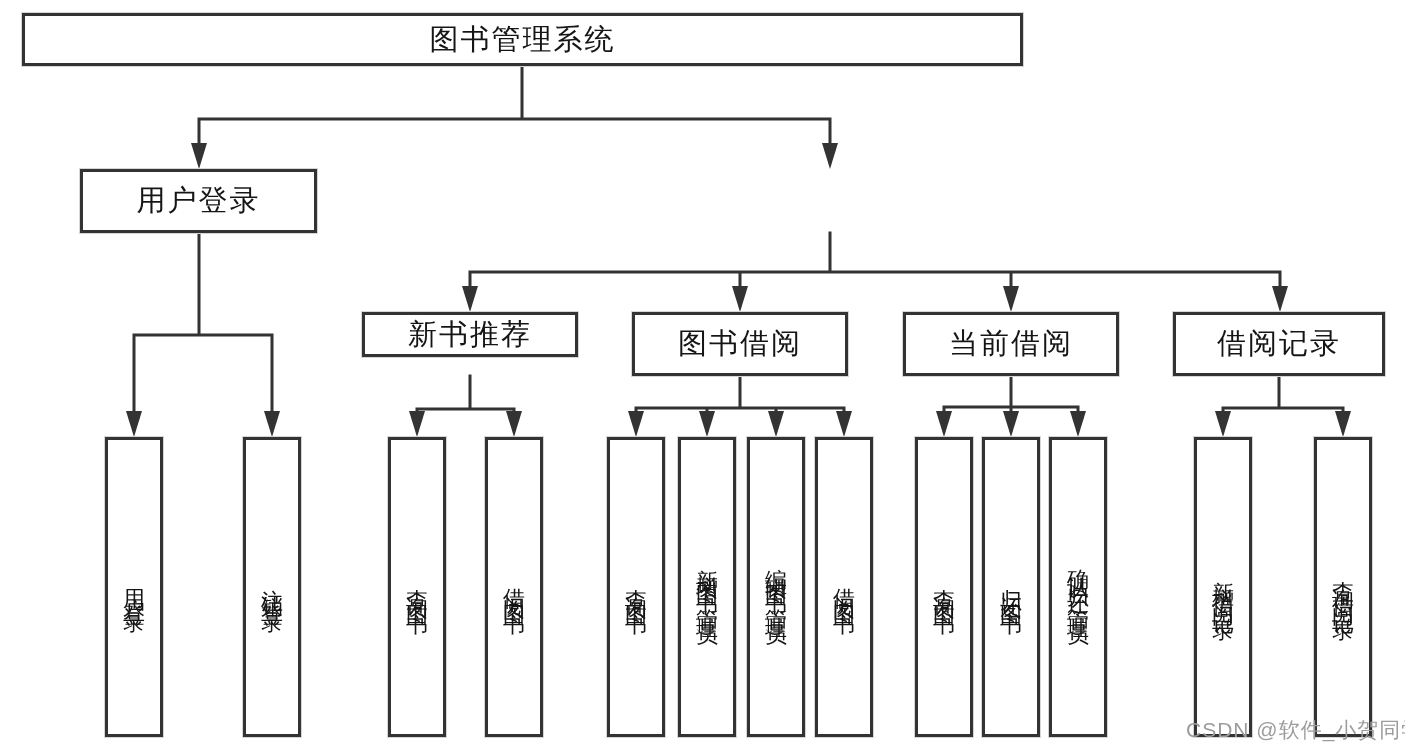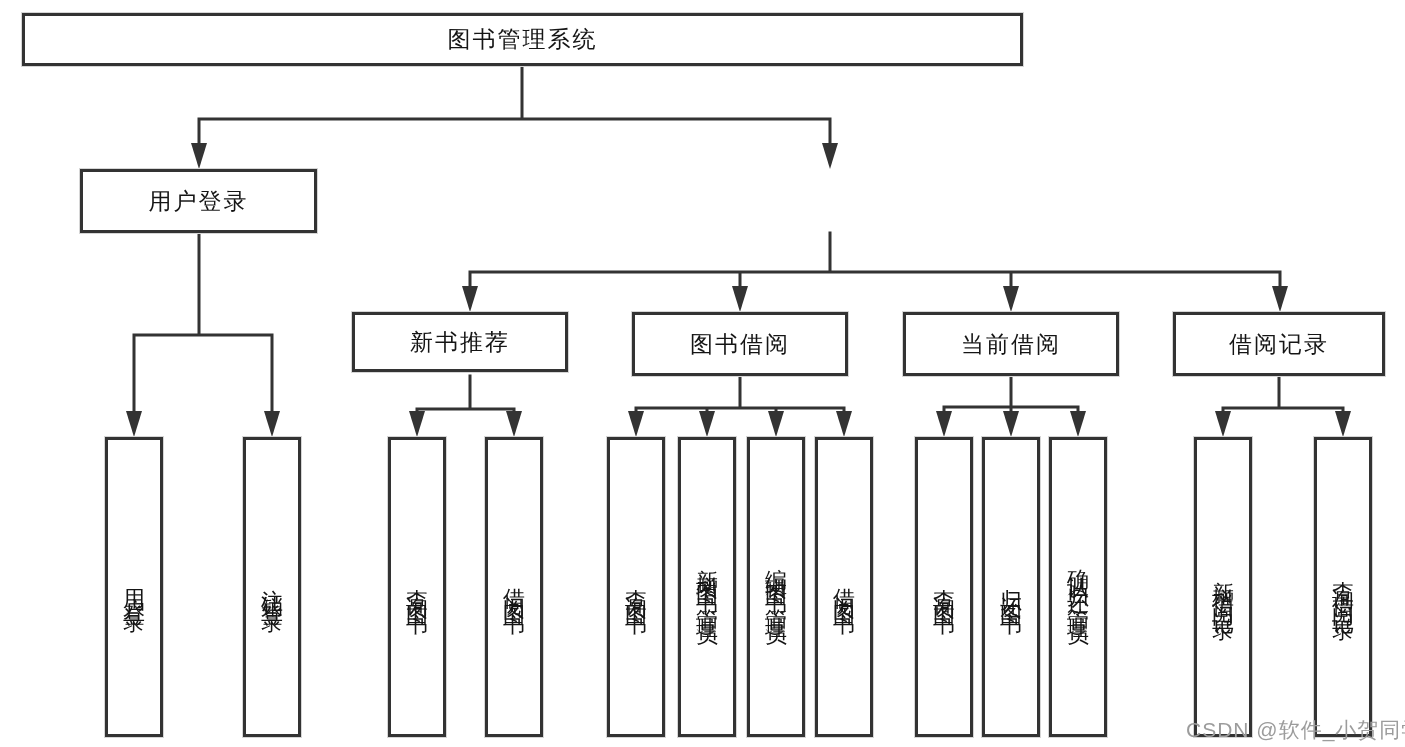--- a/index.html
+++ b/index.html
@@ -8,21 +8,21 @@
     position:relative;width:1405px;height:747px;background:#ffffff;overflow:hidden;
     font-family:"Liberation Sans","DejaVu Sans",sans-serif;
   }
   .edges{position:absolute;left:0;top:0;width:1405px;height:747px;}
   .box{
     position:absolute;box-sizing:border-box;
     border:3px solid #333333;background:#ffffff;color:#151515;
     display:flex;align-items:center;justify-content:center;
     box-shadow:0 0 0 1px #d6d6d6;
   }
-  .node{font-size:23px;letter-spacing:2px;white-space:nowrap;}
+  .node{font-size:29px;letter-spacing:2px;white-space:nowrap;}
   .leaf{
     writing-mode:vertical-rl;text-orientation:mixed;
     font-size:22px;letter-spacing:8px;line-height:1.1;
   }
   .watermark{
     position:absolute;left:1186px;top:716px;z-index:5;
     font-size:21px;letter-spacing:1px;color:#9c9c9c;white-space:nowrap;
   }
 </style>
 </head>
@@ -60,21 +60,21 @@
       <polygon points="1070,411 1086,411 1078,437"></polygon>
       <polygon points="1215,411 1231,411 1223,437"></polygon>
       <polygon points="1335,411 1351,411 1343,437"></polygon>
     </g>
   </svg>
 
   <div class="box node" style="left:22px;top:13px;width:1001px;height:53px">图书管理系统</div>
 
   <div class="box node" style="left:80px;top:169px;width:237px;height:64px">用户登录</div>
 
-  <div class="box node" style="left:352px;top:312px;width:216px;height:60px">新书推荐</div>
+  <div class="box node" style="left:362px;top:312px;width:216px;height:45px">新书推荐</div>
   <div class="box node" style="left:632px;top:312px;width:216px;height:64px">图书借阅</div>
   <div class="box node" style="left:903px;top:312px;width:216px;height:64px">当前借阅</div>
   <div class="box node" style="left:1173px;top:312px;width:212px;height:64px">借阅记录</div>
 
   <div class="box leaf" style="left:105px;top:437px;width:58px;height:300px">用户登录</div>
   <div class="box leaf" style="left:243px;top:437px;width:58px;height:300px">注销登录</div>
 
   <div class="box leaf" style="left:388px;top:437px;width:58px;height:300px">查询图书</div>
   <div class="box leaf" style="left:485px;top:437px;width:58px;height:300px">借阅图书</div>
 

